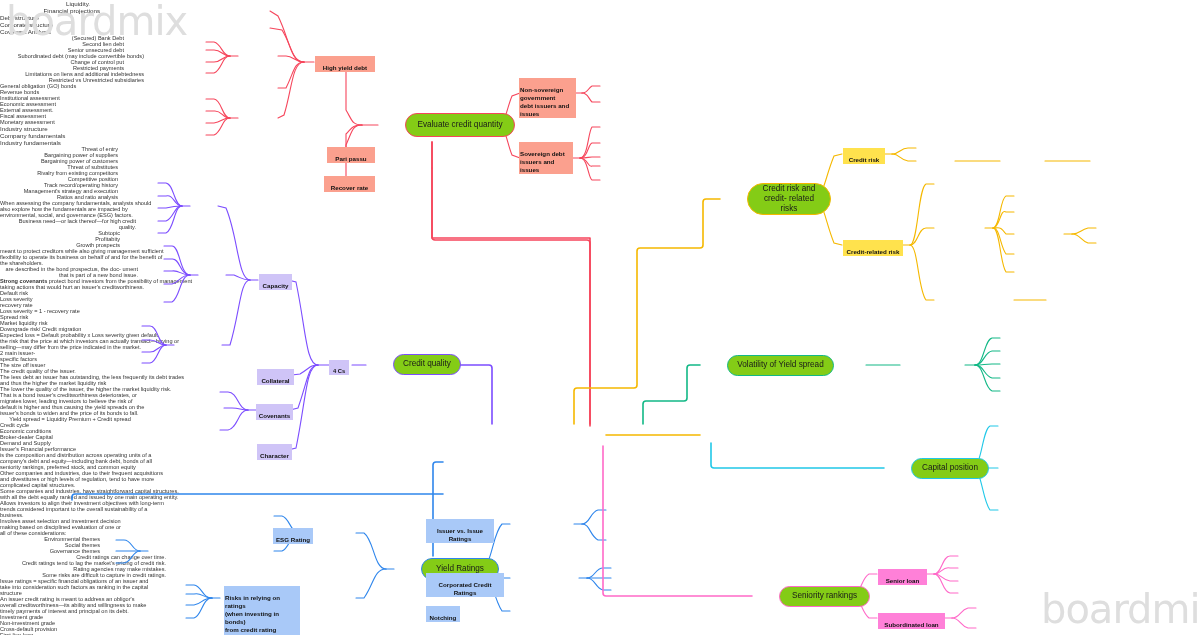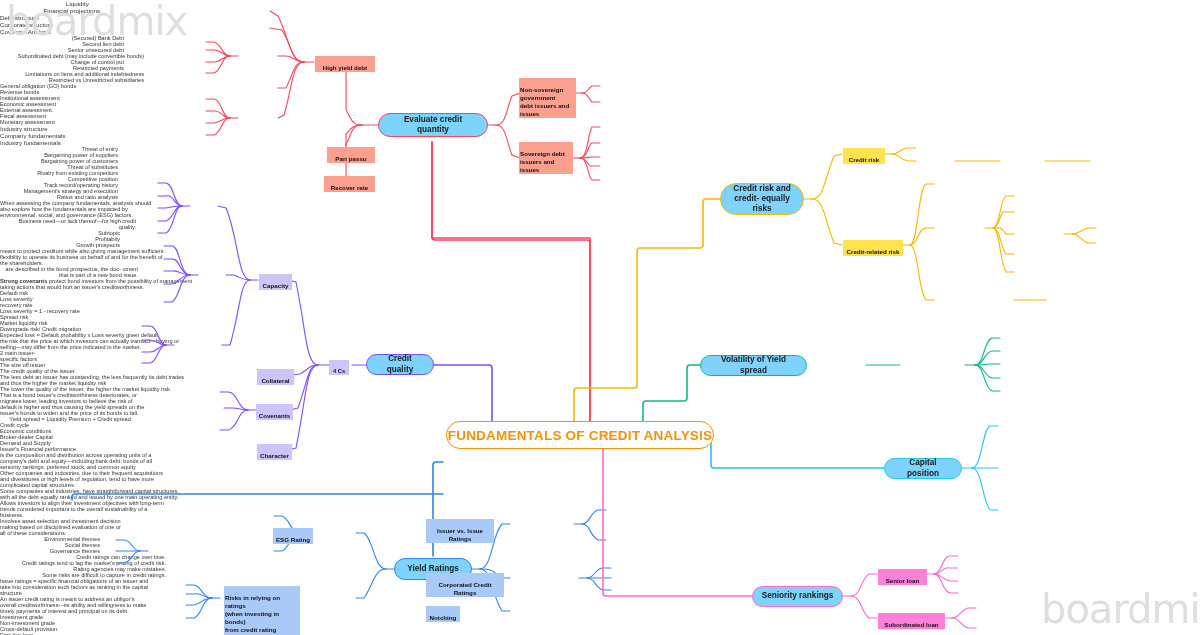--- a/index.html
+++ b/index.html
@@ -19,24 +19,24 @@
   
   .hl{position:absolute;font-size:6.2px;font-weight:bold;color:#111;
       line-height:1.3;padding:0 1px;white-space:pre-line;}
   .hl.red{background:#fba08e;}
   .hl.yel{background:#ffe24d;}
   .hl.pur{background:#cfc4f7;}
   .hl.blu{background:#a9c9f8;}
   .hl.pnk{background:#ff80d8;}
 
   
-  .pill{position:absolute;border-radius:999px;background:#7dd3fc;
+  .pill{position:absolute;border-radius:999px;background:#84cc16;
         display:flex;align-items:center;justify-content:center;text-align:center;
-        font-size:8.2px;font-weight:bold;color:#1a1a1a;box-sizing:border-box;
-        line-height:1.25;padding:2px 8px;}
+        font-size:8.2px;font-weight:normal;color:#1a1a1a;box-sizing:border-box;
+        line-height:1.25;padding:2px 8px;margin-left:27px;}
   .pill.red{border:1.3px solid #f6465c;}
   .pill.pur{border:1.3px solid #7c4dff;}
   .pill.yel{border:1.3px solid #f5b800;}
   .pill.grn{border:1.3px solid #12b886;}
   .pill.cyn{border:1.3px solid #21c8e8;}
   .pill.blu{border:1.3px solid #2f86ec;}
   .pill.pnk{border:1.3px solid #ff69c8;}
   .root{position:absolute;border:1.6px solid #f79009;border-radius:999px;background:#fff;
         display:flex;align-items:center;justify-content:center;
         color:#f79009;font-size:13.5px;font-weight:bold;letter-spacing:.2px;}
@@ -258,23 +258,20 @@
         <path d="M952 618 C 960 618 960 610 968 608 L976 608"></path>
         <path d="M952 618 C 960 618 960 626 968 628 L976 628"></path>
       </g>
       <g stroke="#ff69c8" stroke-width="1.6" fill="none" stroke-linejoin="round">
         <path d="M752 596 L606 596 Q603 596 603 593 L603 446"></path>
       </g>
 
     </g>
   </svg>
 
-  <div class="root" style="left:446px;top:421px;width:266px;height:26px;">
-    <span>FUNDAMENTALS OF CREDIT ANALYSIS</span>
-  </div>
 
   <div class="pill red" style="left:378px;top:113px;width:110px;height:24px;">
     <span>Evaluate credit quantity</span>
   </div>
 
   <div class="hl red" style="left:315px;top:56px;width:58px;text-align:center;">
     <span>High yield debt</span>
   </div>
   <div class="hl red" style="left:327px;top:147px;width:46px;text-align:center;">
     <span>Pari passu</span>
@@ -411,21 +408,21 @@
 shareholders.</span></div>
   <div class="leaf r" style="left:86px;top:402px;width:138px;">
     <span>are described in the bond prospectus, the doc-
 ument that is part of a new bond issue.</span></div>
   <div class="leaf" style="left:16px;top:425px;width:206px;">
     <b>Strong covenants</b><span> protect bond investors from the possibility of
 management taking actions that would hurt an issuer's creditworthiness.</span></div>
 
   <div class="pill yel" style="left:720px;top:183px;width:84px;height:32px;">
     <span>Credit risk and credit-
-equally risks</span>
+related risks</span>
   </div>
   <div class="hl yel" style="left:843px;top:148px;width:40px;text-align:center;">
     <span>Credit risk</span>
   </div>
   <div class="hl yel" style="left:843px;top:240px;width:58px;text-align:center;">
     <span>Credit-related risk</span>
   </div>
 
   <div class="leaf" style="left:917px;top:144px;width:80px;">
     <span>Default risk</span></div>

